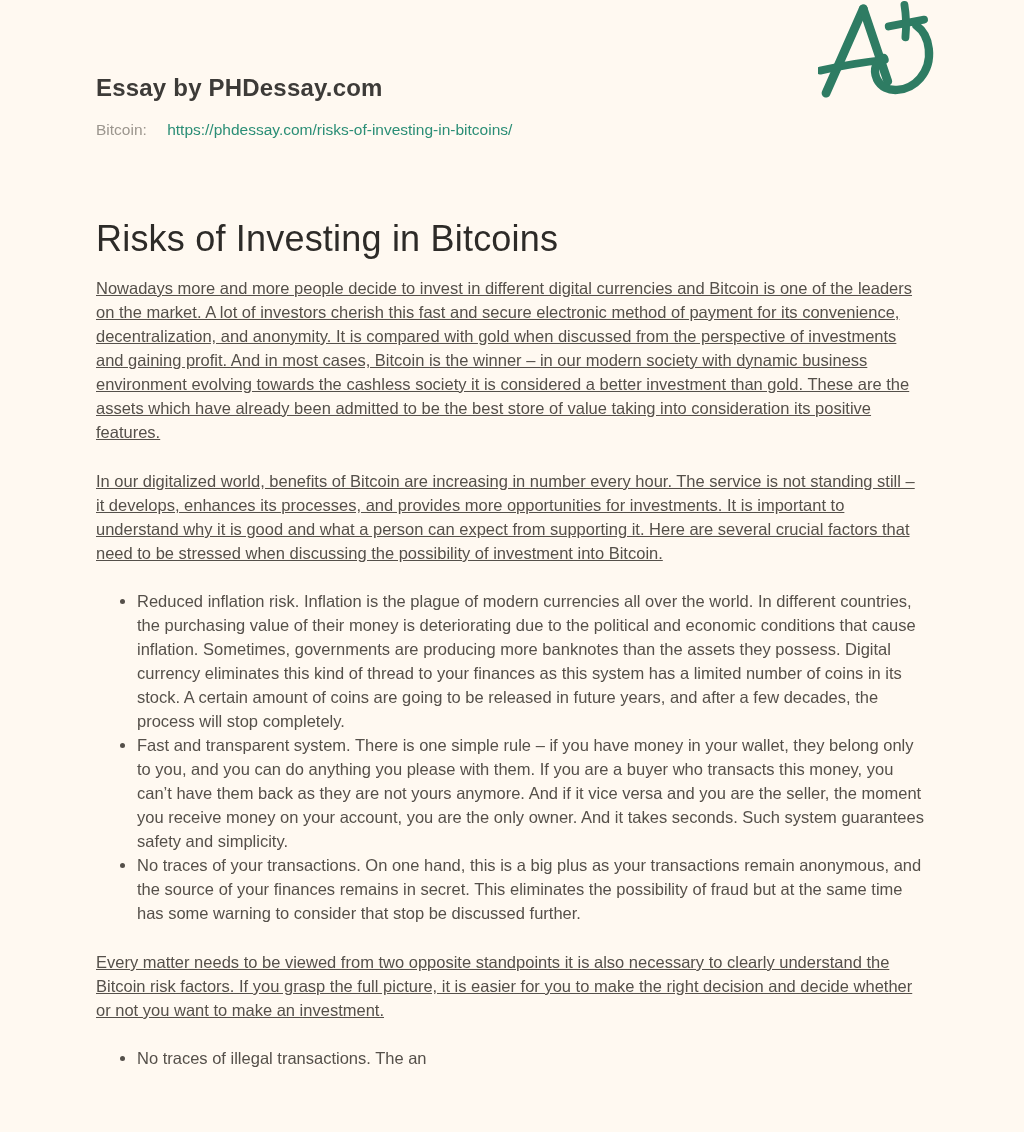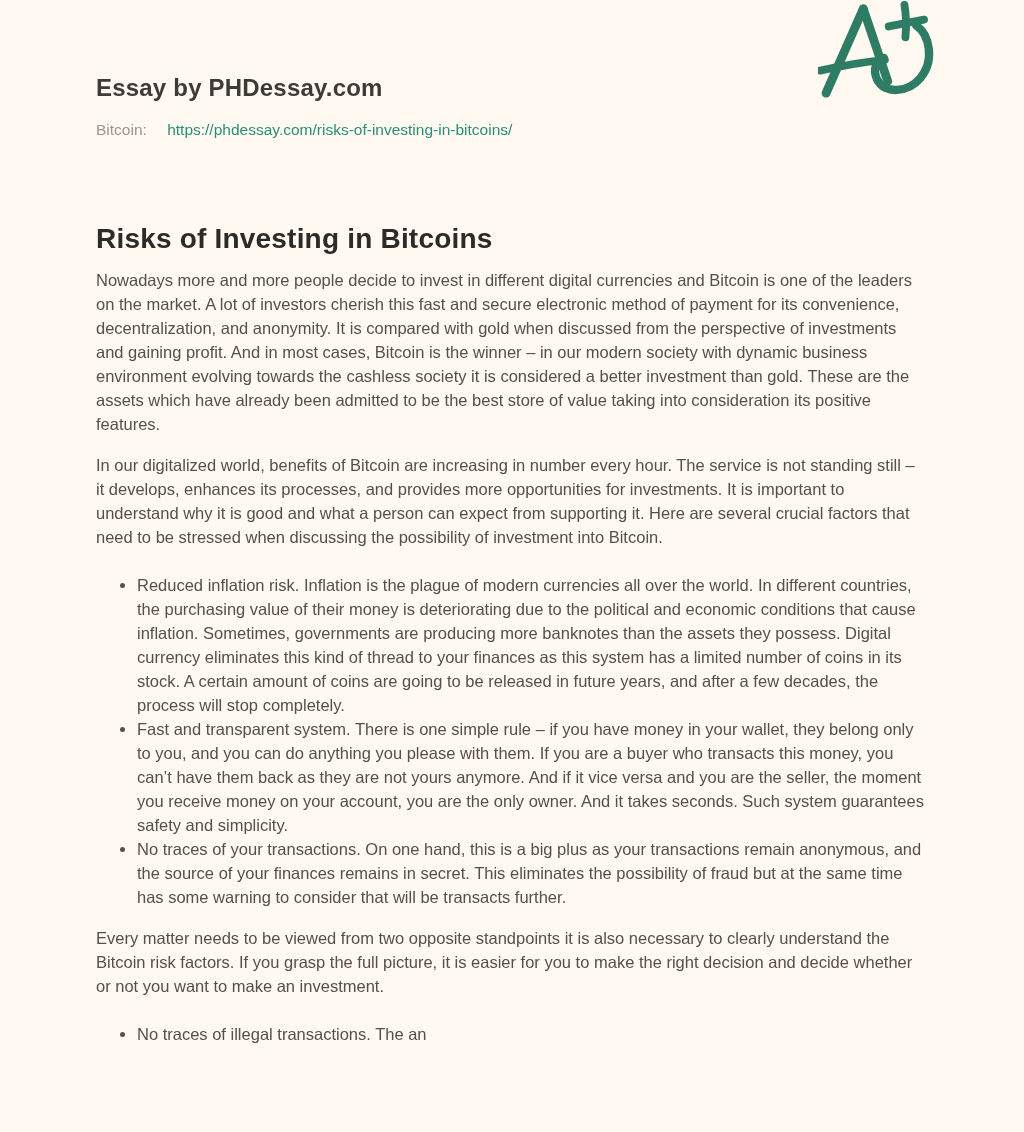--- a/index.html
+++ b/index.html
@@ -30,25 +30,25 @@
     letter-spacing:.2px;
   }
   .source-line{margin-top:19px;font-size:15.5px;color:var(--muted);}
   .source-link{color:var(--link);text-decoration:none;padding-left:16px;}
   .logo{
     position:absolute;top:0;right:-10px;
     width:118px;height:98px;
   }
   .article-title{
     margin-top:88px;
-    font-size:28px;font-weight:700;color:var(--title);
+    font-size:36px;font-weight:400;color:var(--title);
     letter-spacing:.2px;
   }
   .article-body{font-size:16.5px;line-height:24px;}
-  .article-body p{margin-top:17px;}
+  .article-body p{margin-top:25px;text-decoration:underline;}
   .article-body ul{
     list-style:none;
     margin-top:24px;
     padding-left:41px;
   }
   .article-body li{position:relative;}
   .article-body li::before{
     content:"";
     position:absolute;left:-17px;top:10px;
     width:5px;height:5px;border-radius:50%;
@@ -81,21 +81,21 @@
 
   <main class="article-body">
     <h2 class="article-title">Risks of Investing in Bitcoins</h2>
 
     <p>Nowadays more and more people decide to invest in different digital currencies and Bitcoin is one of the leaders on the market. A lot of investors cherish this fast and secure electronic method of payment for its convenience, decentralization, and anonymity. It is compared with gold when discussed from the perspective of investments and gaining profit. And in most cases, Bitcoin is the winner – in our modern society with dynamic business environment evolving towards the cashless society it is considered a better investment than gold. These are the assets which have already been admitted to be the best store of value taking into consideration its positive features.</p>
     <p>In our digitalized world, benefits of Bitcoin are increasing in number every hour. The service is not standing still – it develops, enhances its processes, and provides more opportunities for investments. It is important to understand why it is good and what a person can expect from supporting it. Here are several crucial factors that need to be stressed when discussing the possibility of investment into Bitcoin.</p>
 
     <ul>
       <li>Reduced inflation risk. Inflation is the plague of modern currencies all over the world. In different countries, the purchasing value of their money is deteriorating due to the political and economic conditions that cause inflation. Sometimes, governments are producing more banknotes than the assets they possess. Digital currency eliminates this kind of thread to your finances as this system has a limited number of coins in its stock. A certain amount of coins are going to be released in future years, and after a few decades, the process will stop completely.</li>
       <li>Fast and transparent system. There is one simple rule – if you have money in your wallet, they belong only to you, and you can do anything you please with them. If you are a buyer who transacts this money, you can’t have them back as they are not yours anymore. And if it vice versa and you are the seller, the moment you receive money on your account, you are the only owner. And it takes seconds. Such system guarantees safety and simplicity.</li>
-      <li>No traces of your transactions. On one hand, this is a big plus as your transactions remain anonymous, and the source of your finances remains in secret. This eliminates the possibility of fraud but at the same time has some warning to consider that will be transacts further.</li>
+      <li>No traces of your transactions. On one hand, this is a big plus as your transactions remain anonymous, and the source of your finances remains in secret. This eliminates the possibility of fraud but at the same time has some warning to consider that stop be discussed further.</li>
     </ul>
 
     <p>Every matter needs to be viewed from two opposite standpoints it is also necessary to clearly understand the Bitcoin risk factors. If you grasp the full picture, it is easier for you to make the right decision and decide whether or not you want to make an investment.</p>
 
     <ul>
       <li>No traces of illegal transactions. The an</li>
     </ul>
   </main>
 
 </div>

